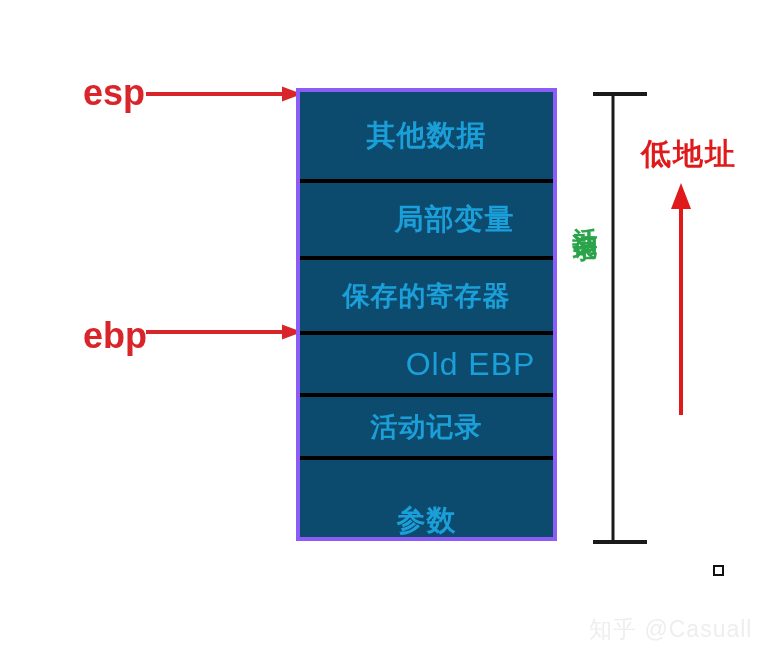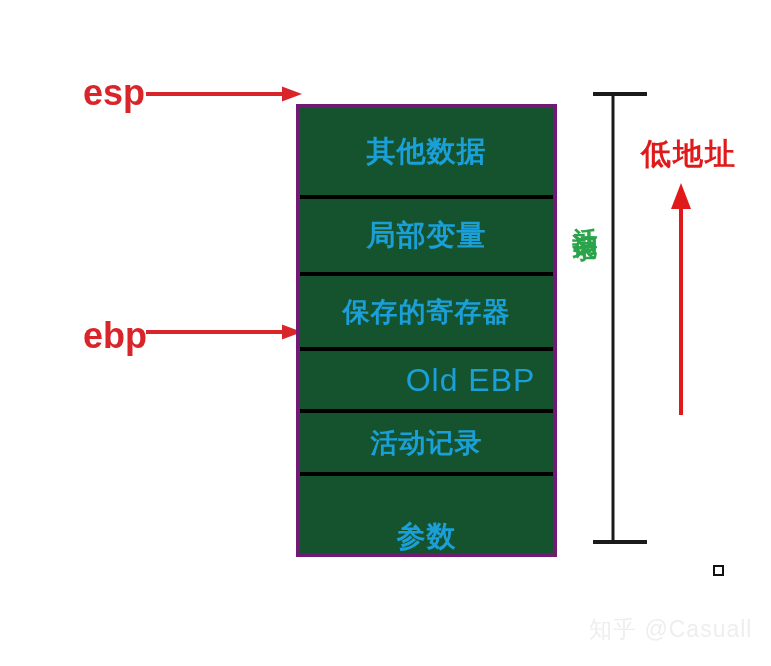--- a/index.html
+++ b/index.html
@@ -20,26 +20,26 @@
     position: absolute;
     inset: 0;
     width: 771px;
     height: 666px;
   }
 
   
   .stack-box {
     position: absolute;
     left: 296px;
-    top: 104px;
+    top: 88px;
     width: 261px;
     height: 453px;
-    border: 4px solid #701a75;
+    border: 4px solid #8b5cf6;
     box-sizing: border-box;
-    background: #14532d;
+    background: #0c4a6e;
   }
 
   .stack-cell {
     position: absolute;
     left: 0;
     width: 100%;
     box-sizing: border-box;
     display: flex;
     align-items: center;
     justify-content: center;
@@ -162,21 +162,21 @@
     <polygon points="156,9 136,1.5 136,16.5" fill="#d9252a"></polygon>
   </svg>
 
   <div class="stack-box">
 
     <div class="stack-cell" style="top:0px; height:87px; font-size:29px;">
       <span class="cell-text">其他数据</span>
     </div>
     <div class="cell-divider" style="top:87px;"></div>
 
-    <div class="stack-cell" style="top:91px; height:73px; font-size:29px;">
+    <div class="stack-cell" style="top:91px; height:73px; font-size:29px;margin-left:28px;">
       <span class="cell-text">局部变量</span>
     </div>
     <div class="cell-divider" style="top:164px;"></div>
 
     <div class="stack-cell" style="top:168px; height:71px; font-size:27px;text-align:right;">
       <span class="cell-text">保存的寄存器</span>
     </div>
     <div class="cell-divider" style="top:239px;"></div>
 
     <div class="stack-cell" style="top:243px; height:58px; font-size:32px;margin-left:44px;">

